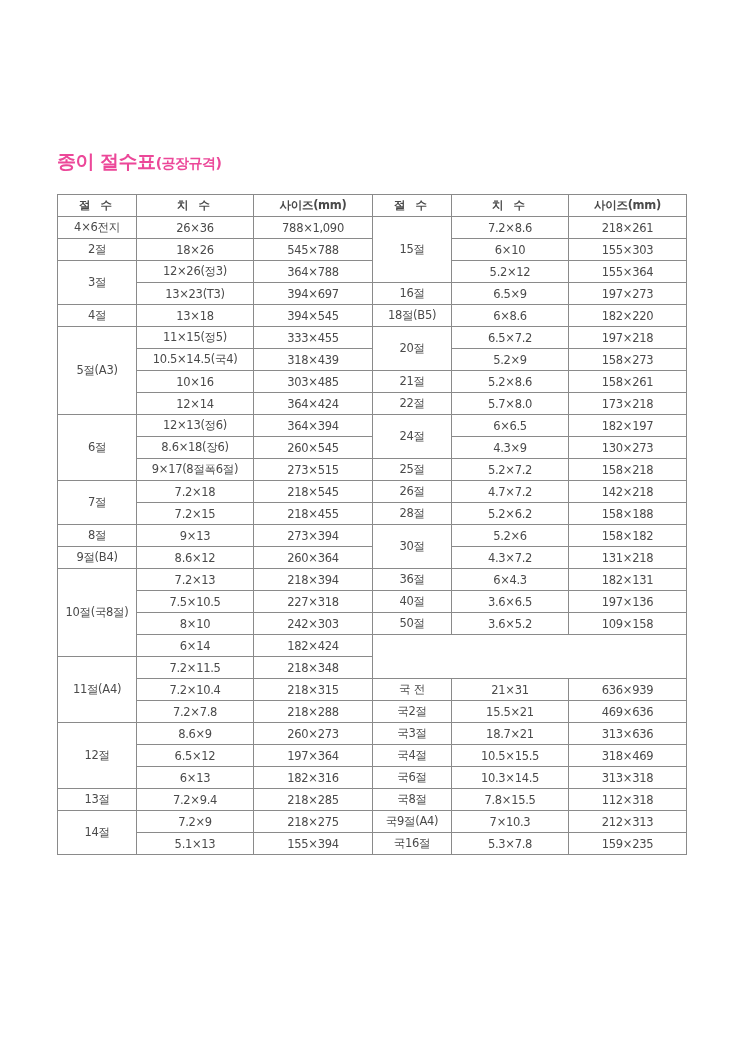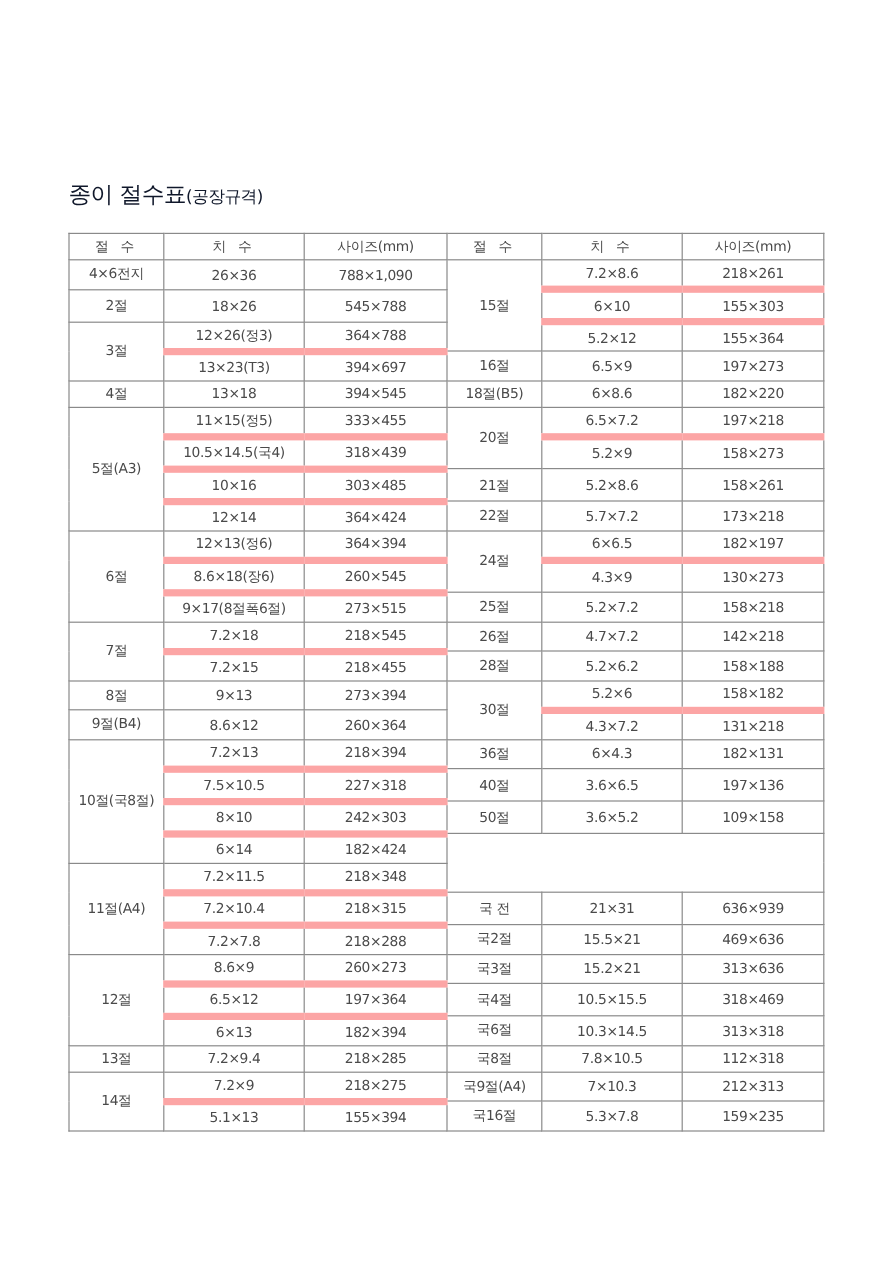--- a/index.html
+++ b/index.html
@@ -1,28 +1,28 @@
 <!DOCTYPE html>
 <html><head>
 <meta charset="utf-8">
 <style>
   html, body { margin: 0; padding: 0; background: #ffffff; }
   body { width: 743px; height: 1051px; position: relative; overflow: hidden;
          font-family: "DejaVu Sans", "Liberation Sans", sans-serif; color: #444; }
-  .title { position: absolute; left: 57px; top: 149px; font-size: 19px; color: #0f172a; letter-spacing: -0.5px; }
+  .title { position: absolute; left: 57px; top: 149px; font-size: 19px; color: #ec4899; letter-spacing: -0.5px; font-weight: bold; }
   .title .sub { font-size: 14px; letter-spacing: -0.5px; }
   table.cut { position: absolute; left: 57px; top: 194px; border-collapse: collapse; table-layout: fixed; }
   table.cut td, table.cut th {
     border: 1px solid #8a8a8a; height: 21px; padding: 0; text-align: center;
     vertical-align: middle; font-size: 11.5px; font-weight: normal; color: #4a4a4a;
     white-space: nowrap; letter-spacing: -0.3px;
   }
-  table.cut th { letter-spacing: 3px; }
+  table.cut th { letter-spacing: 3px; font-weight: bold; }
   table.cut th.size-h { letter-spacing: -0.3px; }
-  table.cut td.thin-top { border-top: 6px solid #fca5a5; }
+  table.cut td.thin-top { border-top: 1px solid #fca5a5; }
   col.c1 { width: 79px; } col.c2 { width: 117px; } col.c3 { width: 119px; }
   col.c4 { width: 79px; } col.c5 { width: 117px; } col.c6 { width: 118px; }
 </style>
 </head>
 <body>
 
 <div class="title"><span>종이 절수표</span><span class="sub">(공장규격)</span></div>
 
 <table class="cut">
   <colgroup>
@@ -99,21 +99,21 @@
       <td class="thin-top">10×16</td>
       <td class="thin-top">303×485</td>
       <td>21절</td>
       <td>5.2×8.6</td>
       <td>158×261</td>
     </tr>
     <tr>
       <td class="thin-top">12×14</td>
       <td class="thin-top">364×424</td>
       <td>22절</td>
-      <td>5.7×7.2</td>
+      <td>5.7×8.0</td>
       <td>173×218</td>
     </tr>
     <tr>
       <td rowspan="3">6절</td>
       <td>12×13(정6)</td>
       <td>364×394</td>
       <td rowspan="2">24절</td>
       <td>6×6.5</td>
       <td>182×197</td>
     </tr>
@@ -204,43 +204,43 @@
       <td class="thin-top">218×288</td>
       <td>국2절</td>
       <td>15.5×21</td>
       <td>469×636</td>
     </tr>
     <tr>
       <td rowspan="3">12절</td>
       <td>8.6×9</td>
       <td>260×273</td>
       <td>국3절</td>
-      <td>15.2×21</td>
+      <td>18.7×21</td>
       <td>313×636</td>
     </tr>
     <tr>
       <td class="thin-top">6.5×12</td>
       <td class="thin-top">197×364</td>
       <td>국4절</td>
       <td>10.5×15.5</td>
       <td>318×469</td>
     </tr>
     <tr>
       <td class="thin-top">6×13</td>
-      <td class="thin-top">182×394</td>
+      <td class="thin-top">182×316</td>
       <td>국6절</td>
       <td>10.3×14.5</td>
       <td>313×318</td>
     </tr>
     <tr>
       <td>13절</td>
       <td>7.2×9.4</td>
       <td>218×285</td>
       <td>국8절</td>
-      <td>7.8×10.5</td>
+      <td>7.8×15.5</td>
       <td>112×318</td>
     </tr>
     <tr>
       <td rowspan="2">14절</td>
       <td>7.2×9</td>
       <td>218×275</td>
       <td>국9절(A4)</td>
       <td>7×10.3</td>
       <td>212×313</td>
     </tr>

